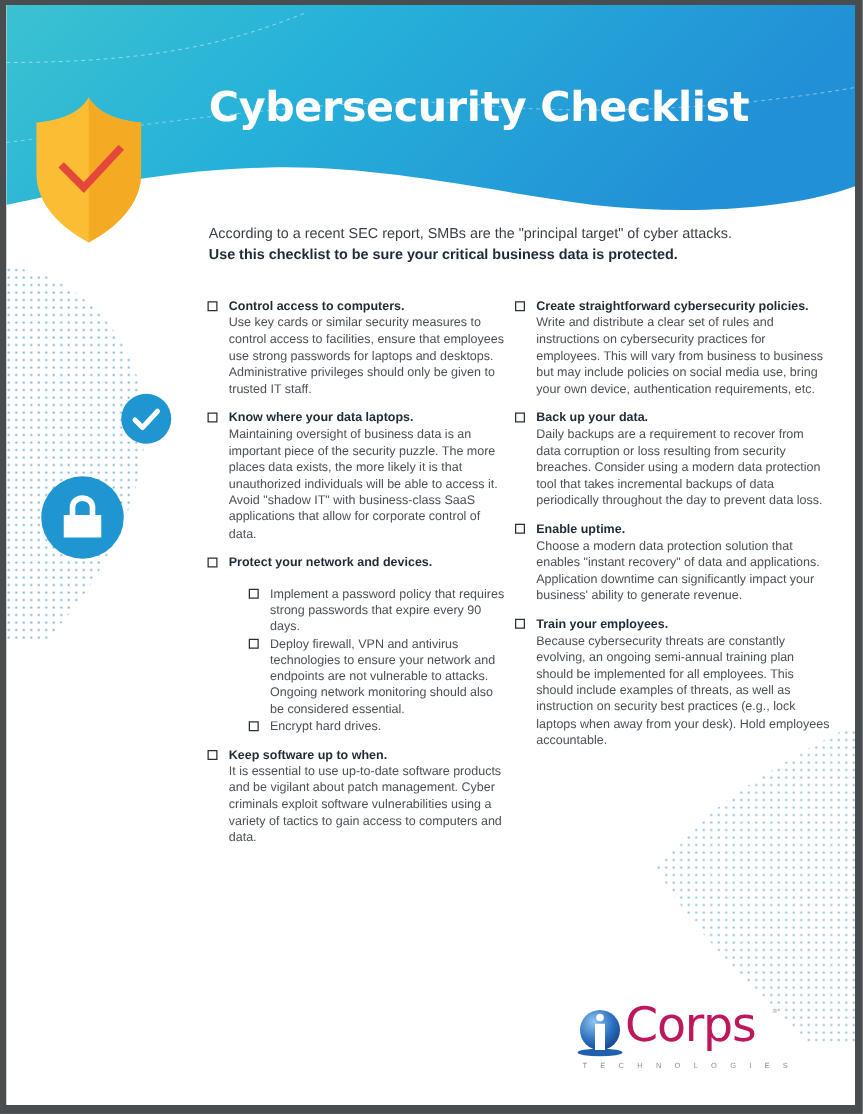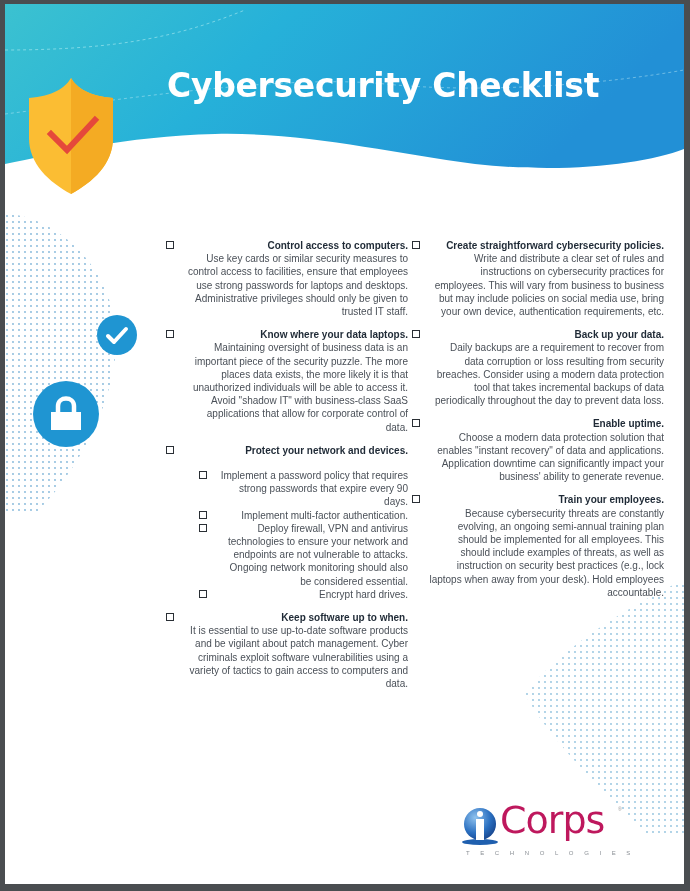--- a/index.html
+++ b/index.html
@@ -39,21 +39,21 @@
       position: absolute; left: 28px; top: 377px; width: 66px; height: 66px; border-radius: 50%;
       background: #1f95d2;
     }
     .badge-check svg, .badge-lock svg { position: absolute; left: 0; top: 0; }
 
     
     .col { position: absolute; top: 235px; font-size: 10px; line-height: 13.2px; color: #4a5058; }
     .col-left { left: 158px; width: 245px; }
     .col-right { left: 404px; width: 255px; }
 
-    .item { position: relative; padding-left: 20px; margin-bottom: 10px; text-align: right; }
+    .item { position: relative; padding-left: 20px; margin-bottom: 10px; }
     .item .box {
       position: absolute; left: 3px; top: 2px; width: 8px; height: 8px;
       border: 1.2px solid #2a2f35; background: #fff;
     }
     .item .heading { font-weight: bold; color: #1f2a36; font-size: 10px; display: block; }
     .item .body { display: block; }
 
     .subitems { margin-top: 12px; }
     .sub { position: relative; padding-left: 33px; }
     .sub .box {
@@ -95,20 +95,24 @@
   </div>
 
   <div class="shield">
     <svg width="84" height="120" viewBox="0 0 84 120">
       <path d="M42 2 C48 12 60 20 84 22 V62 C84 88 64 106 42 118 C20 106 0 88 0 62 V22 C24 20 36 12 42 2 Z" fill="#fbbd33"></path>
       <path d="M42 2 C48 12 60 20 84 22 V62 C84 88 64 106 42 118 Z" fill="#f4ab23"></path>
       <path d="M22 58 L38 74 L66 44" stroke="#e5483b" stroke-width="6" fill="none" stroke-linecap="square"></path>
     </svg>
   </div>
 
+  <div class="intro">
+    <div class="lead">According to a recent SEC report, SMBs are the "principal target" of cyber attacks.</div>
+    <div class="strong">Use this checklist to be sure your critical business data is protected.</div>
+  </div>
 
   <div class="dots-left">
     <svg width="140" height="300" viewBox="0 0 140 300">
       <defs>
         <pattern id="dotpat" width="6" height="6" patternUnits="userSpaceOnUse">
           <circle cx="2" cy="2" r="0.9" fill="#7fb4d8"></circle>
         </pattern>
         <clipPath id="clipL">
             <path d="M0 0 C40 0 100 40 110 110 C118 170 80 250 30 300 H0 Z"></path>
           </clipPath>
@@ -154,24 +158,20 @@
       <span class="heading">Know where your data laptops.</span>
       <span class="body">Maintaining oversight of business data is an important piece of the security puzzle. The more places data exists, the more likely it is that unauthorized individuals will be able to access it. Avoid "shadow IT" with business-class SaaS applications that allow for corporate control of data.</span>
     </div>
     <div class="item">
       <span class="box"></span>
       <span class="heading">Protect your network and devices.</span>
       <div class="subitems">
         <div class="sub">
           <span class="box"></span>
           <span>Implement a password policy that requires strong passwords that expire every 90 days.</span>
-        </div>
-        <div class="sub">
-          <span class="box"></span>
-          <span>Implement multi-factor authentication.</span>
         </div>
         <div class="sub">
           <span class="box"></span>
           <span>Deploy firewall, VPN and antivirus technologies to ensure your network and endpoints are not vulnerable to attacks. Ongoing network monitoring should also be considered essential.</span>
         </div>
         <div class="sub">
           <span class="box"></span>
           <span>Encrypt hard drives.</span>
         </div>
       </div>

